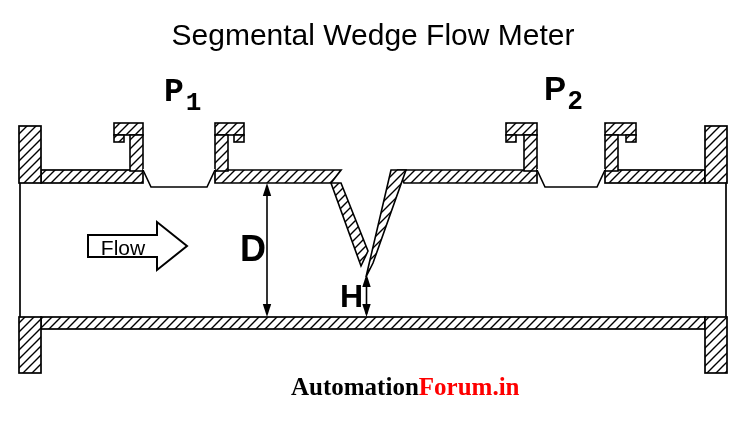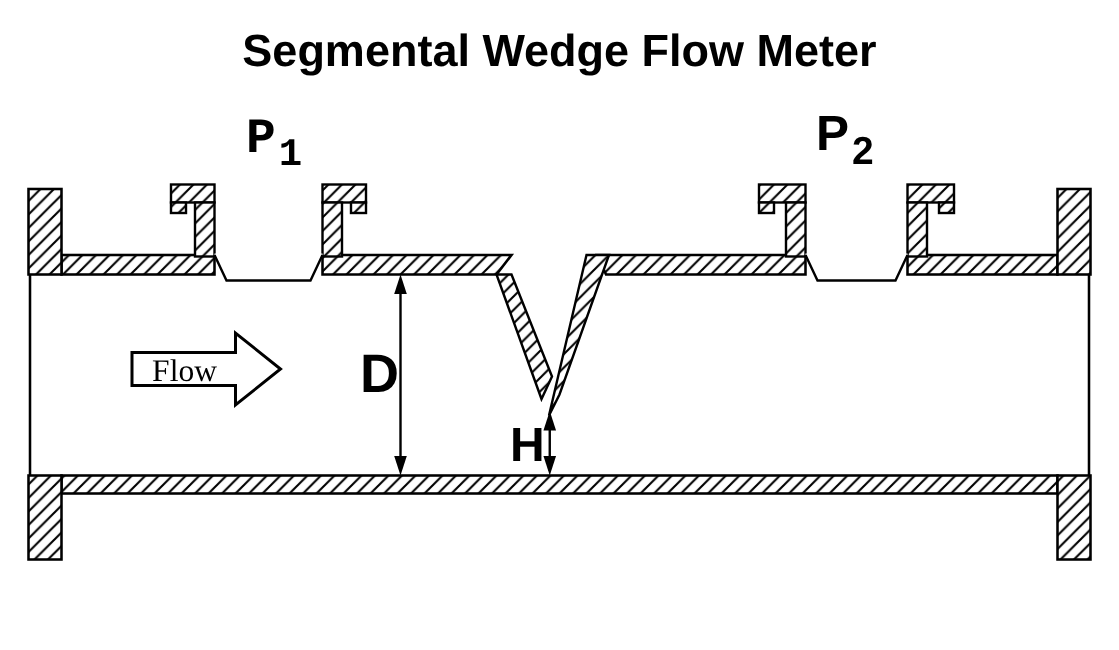--- a/index.html
+++ b/index.html
@@ -8,30 +8,30 @@
     width:746px;height:433px;
     background:#ffffff;
     font-family:"Liberation Sans","DejaVu Sans",sans-serif;
     overflow:hidden;
   }
   .stage svg{position:absolute;left:0;top:0;}
   .txt{position:absolute;color:#000;white-space:nowrap;line-height:1;}
   .title{
     left:0;right:0;top:20px;
     text-align:center;
-    font-size:30px;font-weight:bold;
+    font-size:30px;font-weight:normal;
     letter-spacing:0px;
   }
   .ptap{font-size:33px;font-weight:bold;}
   .ptap .sub{font-size:26px;position:relative;top:9px;margin-left:2px;}
   .p1{left:164px;top:76px;font-family:Liberation Mono, monospace;}
   .p2{left:544px;top:72px;}
   .flow-label{
     left:90px;top:237px;width:66px;
-    text-align:center;font-size:21px;font-family:Liberation Serif, serif;
+    text-align:center;font-size:21px;
   }
   .dim-d{left:240px;top:231px;font-size:36px;font-weight:bold;}
   .dim-h{left:340px;top:280px;font-size:32px;font-weight:bold;}
   .footer{
     left:291px;top:374px;
     font-family:"Liberation Serif","DejaVu Serif",serif;
     font-size:25px;font-weight:bold;
   }
   .footer .red{color:#fe0000;}
 </style>
@@ -122,14 +122,17 @@
   <div class="txt ptap p2">
     <span>P</span><span class="sub">2</span>
   </div>
 
   <div class="txt flow-label">Flow</div>
 
   <div class="txt dim-d">D</div>
 
   <div class="txt dim-h">H</div>
 
+  <div class="txt footer">
+    <span>Automation</span><span class="red">Forum.in</span>
+  </div>
 
 </div>
 
 </body></html>

